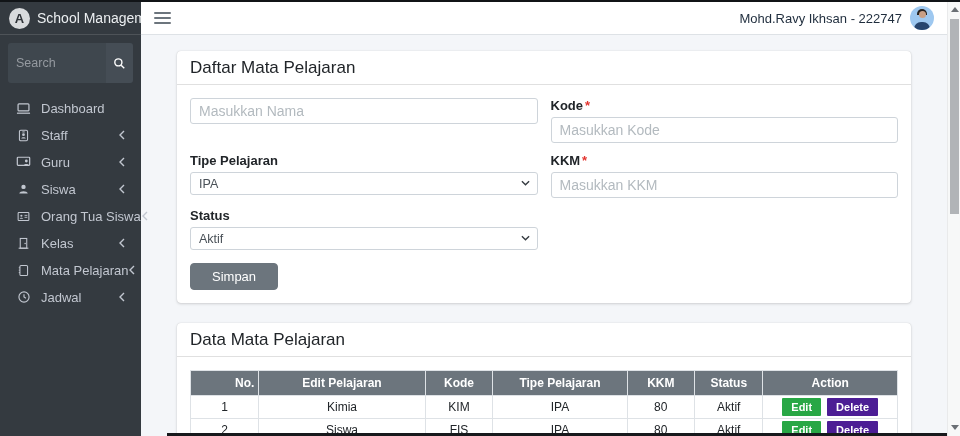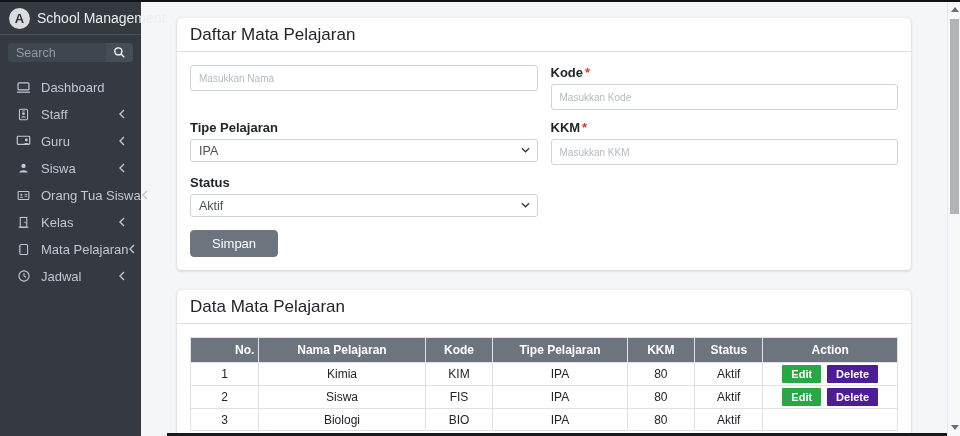--- a/index.html
+++ b/index.html
@@ -10,21 +10,21 @@
   .bottom-strip { position:absolute; bottom:0; left:167px; right:13px; height:3px; background:#17191c; z-index:25; }
 
   .layout { display:flex; width:960px; height:436px; padding-top:2px; }
 
   
   .sidebar { width:141px; min-width:141px; background:#343a40; color:#c2c7d0; display:flex; flex-direction:column; }
   .brand { display:flex; align-items:center; gap:7px; height:33px; padding:0 9px; border-bottom:1px solid rgba(255,255,255,.13); cursor:pointer; }
   .logo { width:21px; height:21px; min-width:21px; border-radius:50%; background:#d9dbdd; color:#2f3338; font-weight:bold; font-size:13px; display:flex; align-items:center; justify-content:center; }
   .brand-text { font-size:14px; color:#eceff1; font-weight:400; white-space:nowrap; }
 
-  .sidebar-search { display:flex; margin:8px 8px 6px 8px; height:19px; }
+  .sidebar-search { display:flex; margin:8px 8px 6px 8px; height:40px; }
   .sidebar-search input { flex:1; min-width:0; background:#3f474e; border:0; border-radius:3px 0 0 3px; color:#fff; font-size:12.5px; padding:0 8px; font-family:inherit; }
   .sidebar-search input::placeholder { color:#959aa0; }
   .sidebar-search button { width:27px; background:#454d55; border:0; border-radius:0 3px 3px 0; display:flex; align-items:center; justify-content:center; cursor:pointer; }
 
   .nav-list { list-style:none; padding:6px 8px; }
   .nav-item { display:flex; align-items:center; height:26px; padding:0 7px; margin-bottom:1px; border-radius:3px; font-size:13px; color:#c2c7d0; cursor:pointer; }
   .nav-icon { width:17px; min-width:17px; margin-right:9px; display:flex; align-items:center; justify-content:center; color:#c2c7d0; }
   .nav-label { white-space:nowrap; }
   .chev { margin-left:auto; display:flex; align-items:center; color:#c2c7d0; }
 
@@ -45,21 +45,21 @@
   .card { background:#fff; border-radius:4px; box-shadow:0 0 1px rgba(0,0,0,.18), 0 1px 3px rgba(0,0,0,.15); margin-bottom:20px; }
   .card-header { padding:6px 13px; border-bottom:1px solid rgba(0,0,0,.12); }
   .card-title { font-size:17px; line-height:21px; color:#212529; font-weight:400; }
   .card-body { padding:13px; }
 
   
   .form-grid { display:grid; grid-template-columns:1fr 1fr; column-gap:13px; }
   .form-group { margin-bottom:10px; }
   .form-group label { display:block; font-size:13px; font-weight:700; color:#212529; margin-bottom:4px; }
   .req { color:#e3342f; margin-left:2px; }
-  .form-control { width:100%; height:23px; border:1px solid #ced4da; border-radius:3px; padding:12px 8px; font-size:10px; color:#495057; font-family:inherit; background:#fff; }
+  .form-control { width:100%; height:23px; border:1px solid #ced4da; border-radius:3px; padding:12px 8px; font-size:14px; color:#495057; font-family:inherit; background:#fff; }
   .form-control::placeholder { color:#b3babf; }
   .select-wrap { position:relative; }
   .select-wrap select { appearance:none; -webkit-appearance:none; width:100%; height:23px; border:1px solid #ced4da; border-radius:3px; padding:0 8px; font-size:12.5px; color:#495057; background:#fff; font-family:inherit; cursor:pointer; }
   .select-wrap .caret { position:absolute; right:8px; top:8px; pointer-events:none; display:flex; }
   .btn-submit-wrap { grid-column:1; margin-top:3px; }
   .btn-submit { background:#6c757d; border:1px solid #6c757d; color:#fff; font-size:13px; padding:5px 21px; border-radius:4px; cursor:pointer; font-family:inherit; }
 
   
   table { width:100%; border-collapse:collapse; font-size:12px; }
   th { background:#6c757d; color:#fff; font-weight:700; padding:5px 4px; border:1px solid #dee2e6; text-align:center; }
@@ -212,20 +212,35 @@
               <svg width="8" height="10" viewBox="0 0 8 10">
                 <path d="M6 1L2 5l4 4" fill="none" stroke="currentColor" stroke-width="1.4"></path>
               </svg>
             </span>
           </li>
         </ul>
     </nav>
   </aside>
 
   <div class="main">
+    <header class="navbar">
+      <div class="hamburger">
+          <span></span>
+          <span></span>
+          <span></span>
+        </div>
+      <div class="nav-right">
+        <span class="username">Mohd.Ravy Ikhsan - 222747</span>
+        <span class="avatar">
+            <span class="hair"></span>
+            <span class="head"></span>
+            <span class="torso"></span>
+          </span>
+      </div>
+    </header>
 
     <div class="content">
 
       <section class="card">
         <div class="card-header">
           <div class="card-title">Daftar Mata Pelajaran</div>
         </div>
         <div class="card-body">
           <div class="form-grid">
             <div class="form-group">
@@ -270,21 +285,21 @@
 
       <section class="card">
         <div class="card-header">
           <div class="card-title">Data Mata Pelajaran</div>
         </div>
         <div class="card-body">
           <table id="data-table">
             <thead>
                 <tr id="table-head-row">
                   <th class="col-no">No.</th>
-                  <th class="col-nama">Nama Pelajaran</th>
+                  <th class="col-nama">Edit Pelajaran</th>
                   <th class="col-kode">Kode</th>
                   <th class="col-tipe">Tipe Pelajaran</th>
                   <th class="col-kkm">KKM</th>
                   <th class="col-status">Status</th>
                   <th class="col-action">Action</th>
                 </tr>
               </thead>
             <tbody id="table-body">
                 <tr>
                   <td>1</td>

